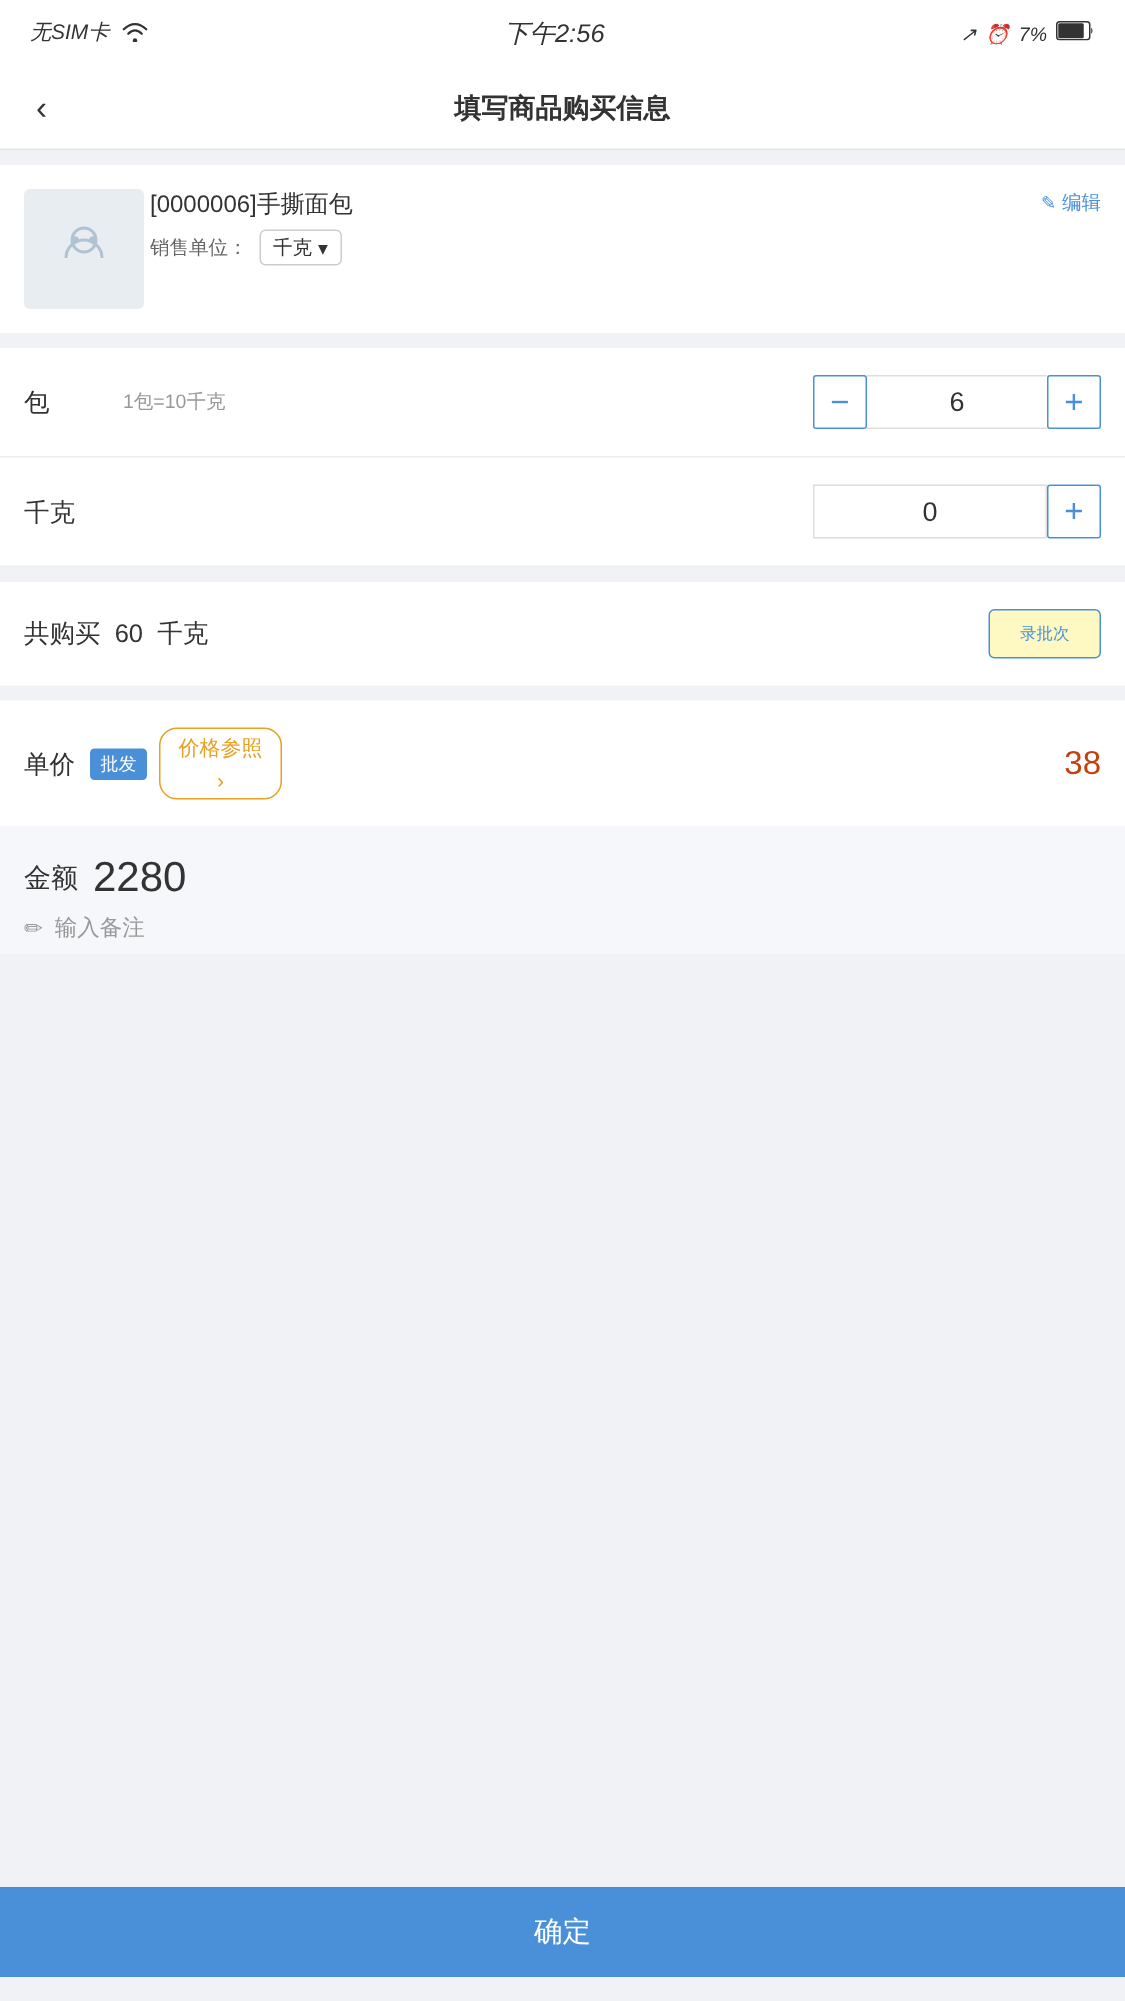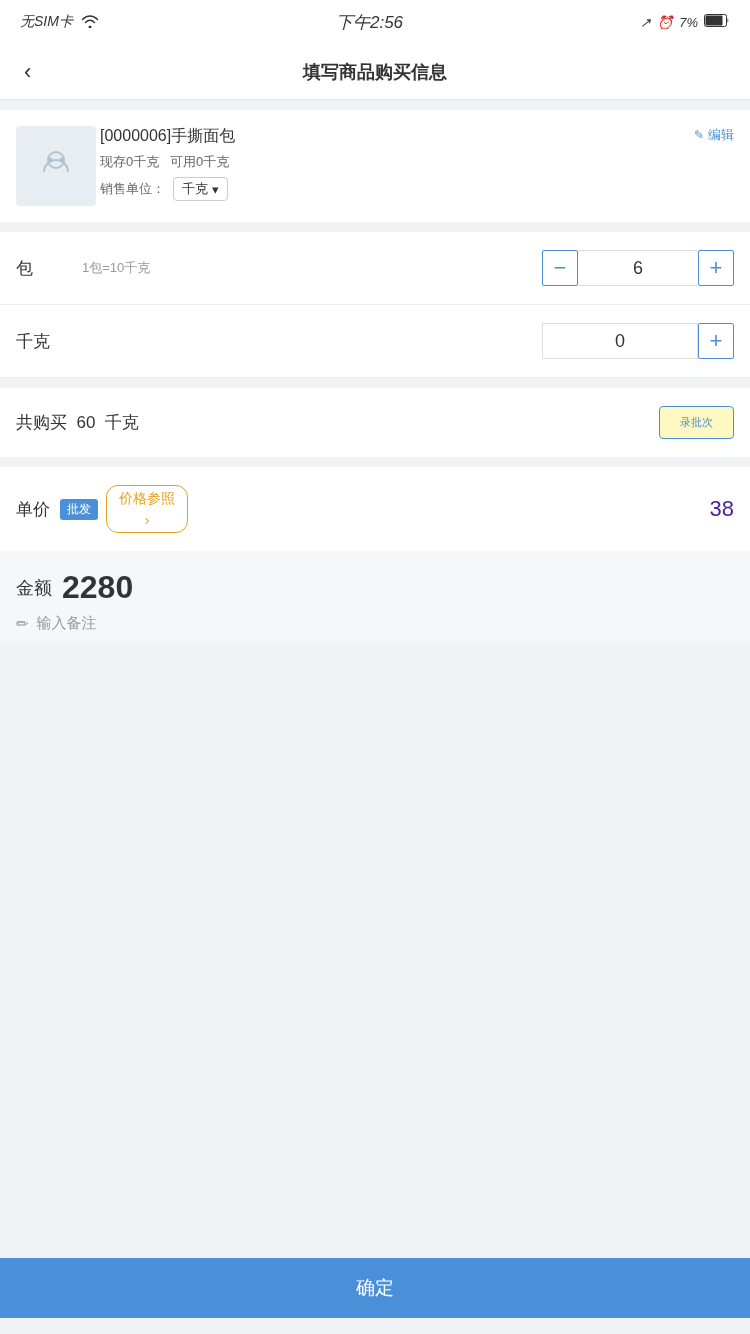--- a/index.html
+++ b/index.html
@@ -260,21 +260,21 @@
       font-size: 14px;
       display: flex;
       align-items: center;
       gap: 4px;
       cursor: pointer;
       flex-direction: column;
     }
     .price-value {
       margin-left: auto;
       font-size: 22px;
-      color: #4c1d95;
+      color: #c2410c;
       font-weight: 500;
       text-align: right;
     }
 
     
     .amount-section {
       background: #f5f7fa;
       padding: 18px 16px 8px;
       margin-top: 0;
     }
@@ -282,23 +282,23 @@
       display: flex;
       align-items: center;
       margin-bottom: 8px;
     }
     .amount-label {
       font-size: 18px;
       color: #333;
       font-weight: 500;
     }
     .amount-value {
-      font-size: 32px;
-      color: #333;
-      font-weight: 700;
+      font-size: 28px;
+      color: #333;
+      font-weight: 400;
       margin-left: 10px;
     }
     .remark-row {
       display: flex;
       align-items: center;
       gap: 8px;
       margin-top: 6px;
     }
     .remark-text {
       font-size: 15px;
@@ -375,24 +375,20 @@
   <div class="product-info">
     <div style="display:flex;justify-content:space-between;align-items:flex-start;">
       <div class="product-name">
         <span>[0000006]</span><span>手撕面包</span>
       </div>
       <div class="edit-btn">
         <span style="font-size:12px;">✎</span>
         <span>编辑</span>
       </div>
     </div>
-    <div class="product-stock">
-      <span>现存0千克</span>&nbsp;&nbsp;
-      <span>可用0千克</span>
-    </div>
     <div class="product-unit-row">
       <span>销售单位：</span>
       <div class="unit-select">
         <span>千克</span>
         <span>▾</span>
       </div>
     </div>
   </div>
 </div>
 

